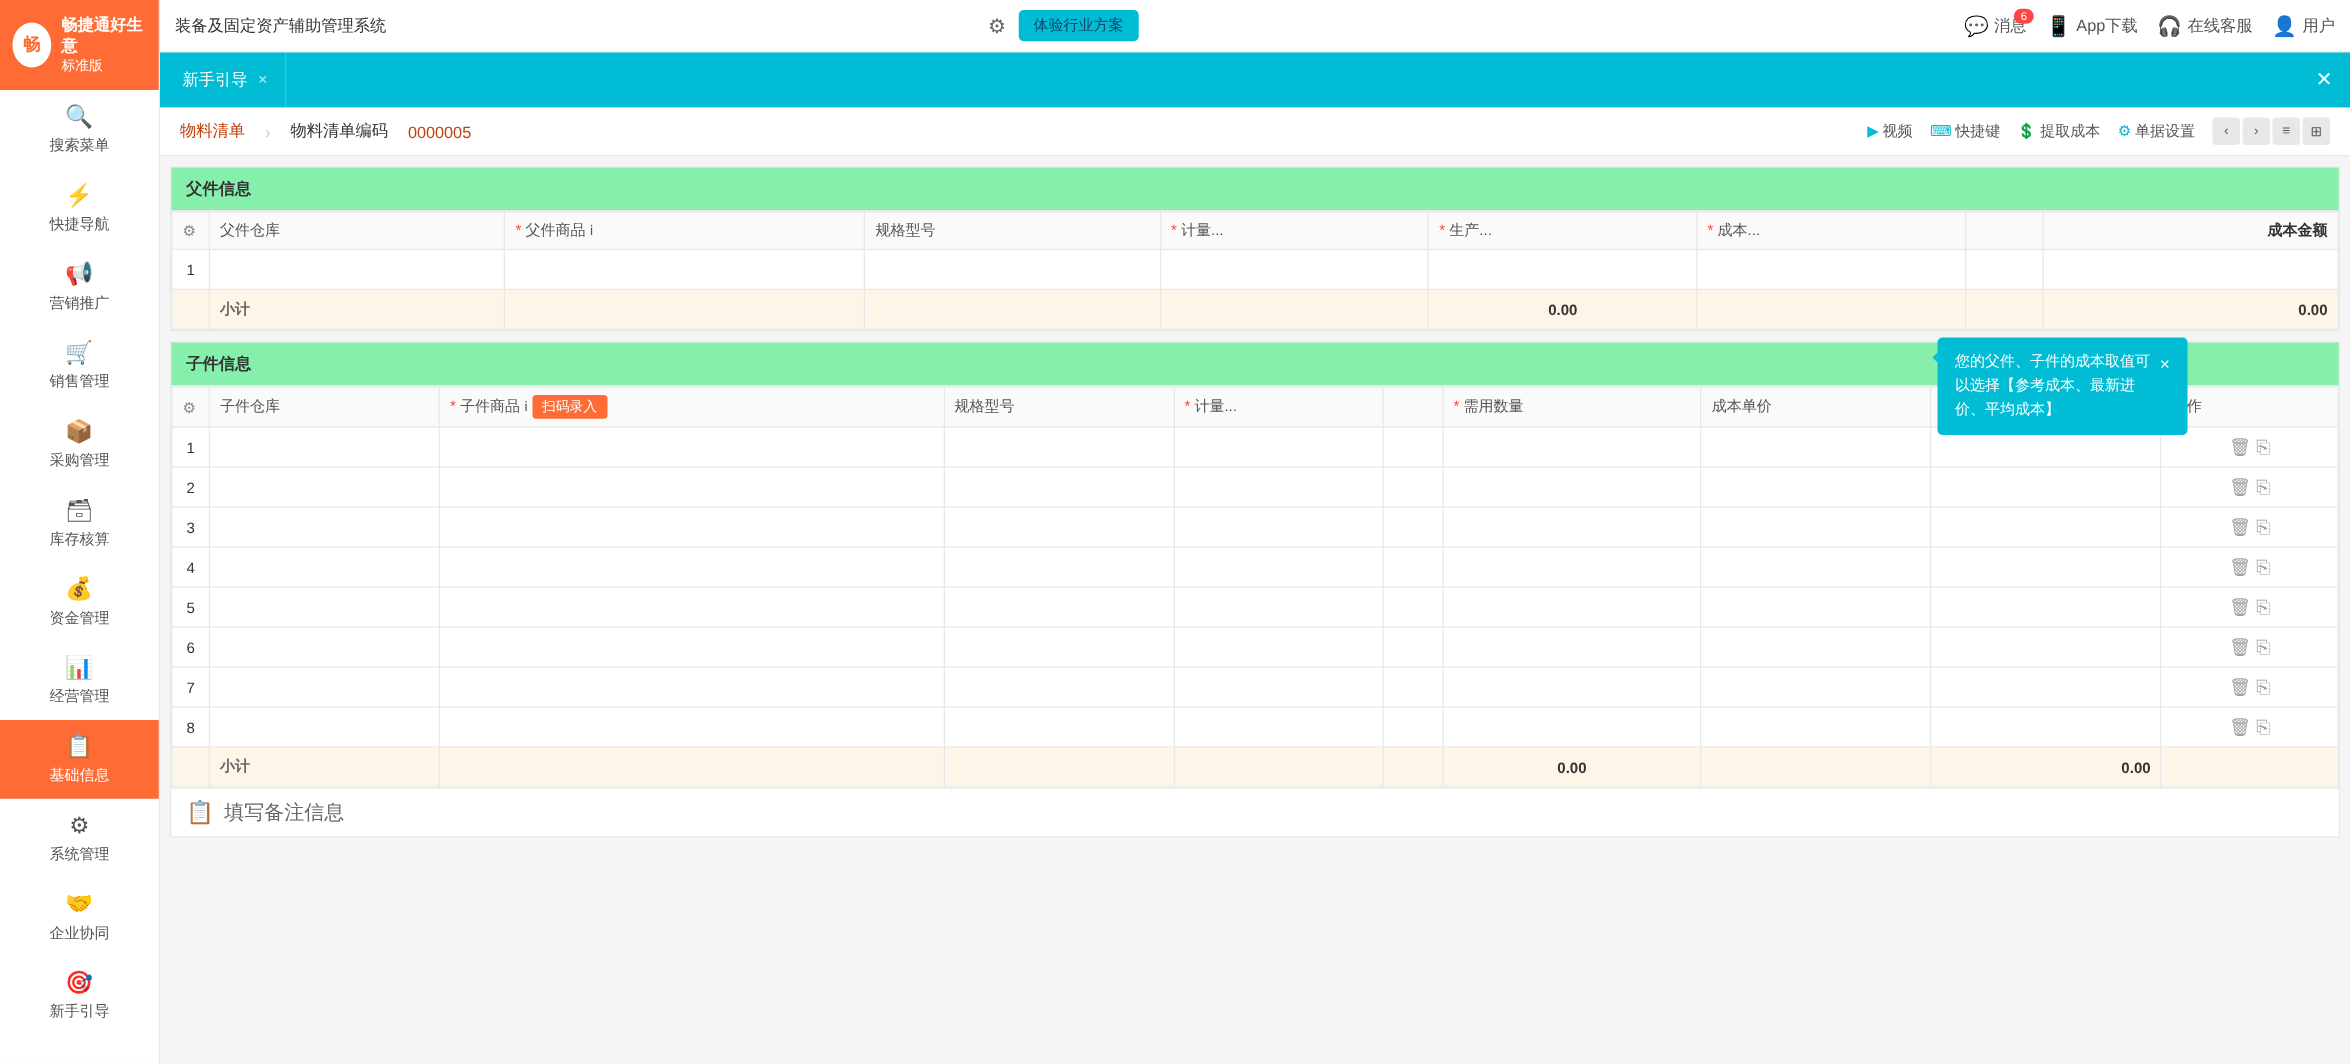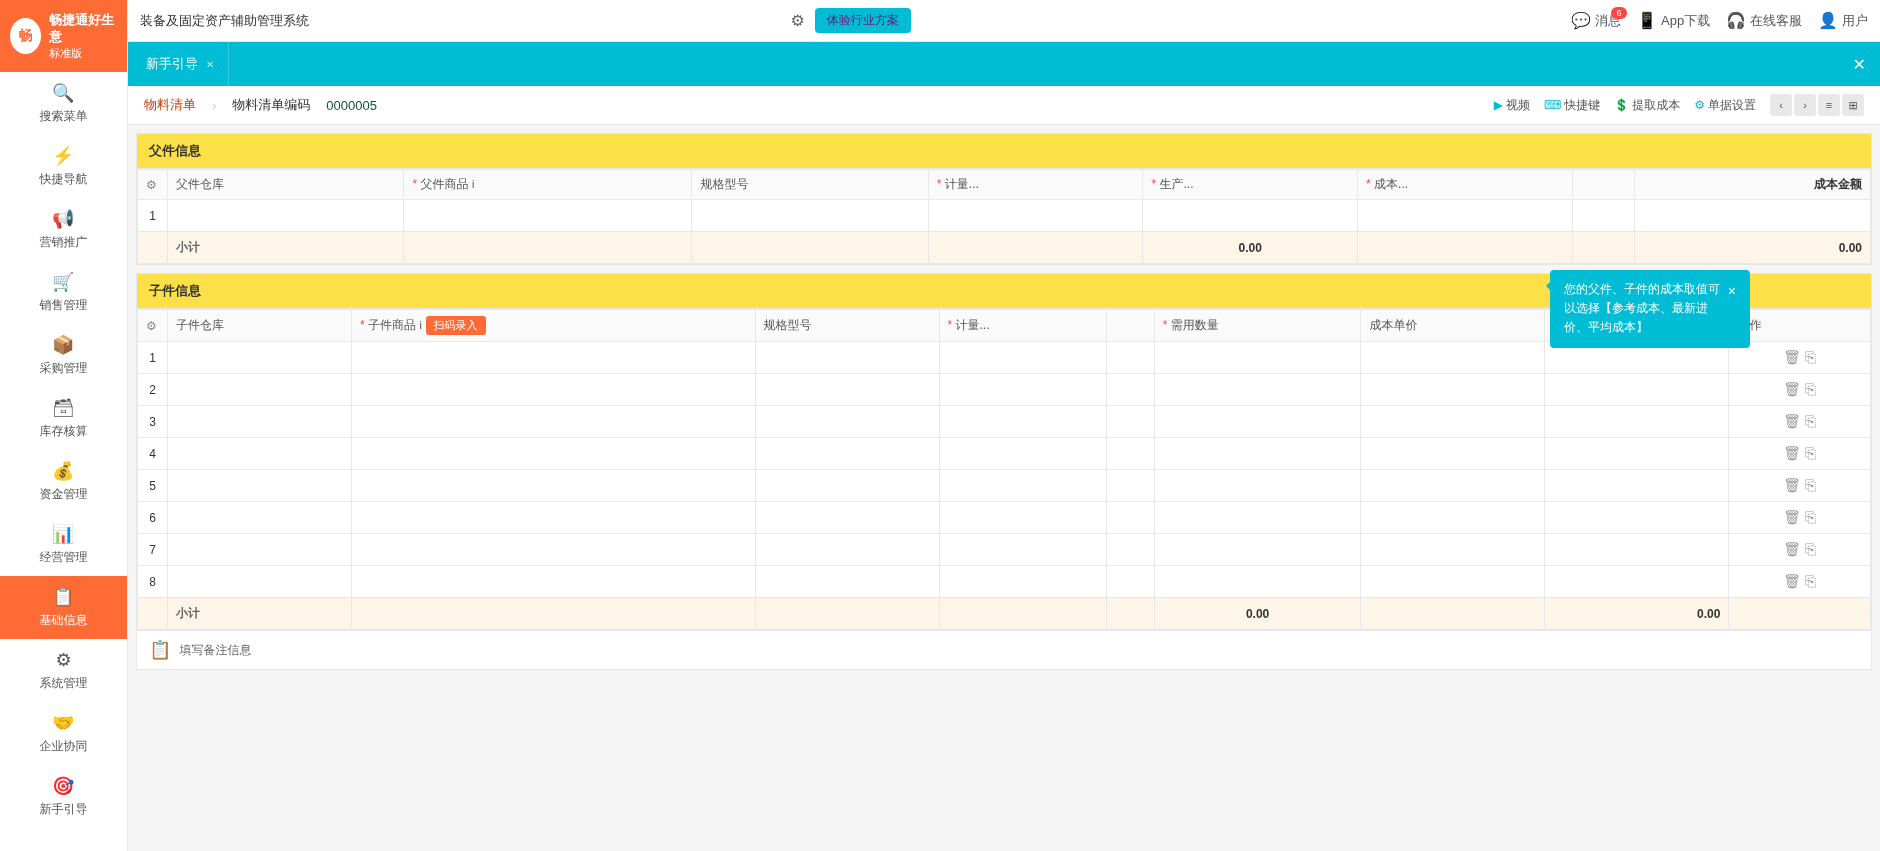--- a/index.html
+++ b/index.html
@@ -14,72 +14,72 @@
     .sidebar-item { display: flex; flex-direction: column; align-items: center; padding: 10px 5px; cursor: pointer; color: #555; font-size: 12px; gap: 4px; }
     .sidebar-item.active { background: #ff6b35; color: #fff; }
     .sidebar-item .icon { font-size: 18px; }
 
     
     .main { flex: 1; display: flex; flex-direction: column; overflow: hidden; }
 
     
     .topbar { background: #fff; height: 42px; display: flex; align-items: center; padding: 0 12px; border-bottom: 1px solid #e8e8e8; gap: 10px; }
     .topbar-title { color: #333; font-size: 13px; flex: 1; }
-    .topbar-trial { background: #00bcd4; color: #701a75; padding: 4px 12px; border-radius: 4px; font-size: 12px; cursor: pointer; }
+    .topbar-trial { background: #00bcd4; color: #0c4a6e; padding: 4px 12px; border-radius: 4px; font-size: 12px; cursor: pointer; }
     .topbar-gear { color: #666; font-size: 16px; cursor: pointer; }
     .topbar-right { display: flex; align-items: center; gap: 16px; color: #555; font-size: 13px; }
     .topbar-badge { position: relative; display: inline-block; }
     .badge-dot { position: absolute; top: -4px; right: -6px; background: #ff4444; color: #fff; font-size: 9px; border-radius: 8px; padding: 1px 4px; min-width: 16px; text-align: center; }
     .topbar-right-item { display: flex; align-items: center; gap: 4px; cursor: pointer; }
     .topbar-right-item .icon { font-size: 16px; }
 
     
     .navtabs { background: #00bcd4; display: flex; align-items: center; height: 44px; padding: 0 4px; overflow-x: auto; flex-shrink: 0; }
     .navtabs::-webkit-scrollbar { display: none; }
     .nav-tab { display: flex; align-items: center; padding: 0 14px; height: 44px; color: #fff; font-size: 13px; cursor: pointer; white-space: nowrap; gap: 4px; border-right: 1px solid rgba(255,255,255,0.2); }
     .nav-tab .close-x { font-size: 10px; opacity: 0.7; margin-left: 4px; }
     .nav-close-all { margin-left: auto; color: #fff; padding: 0 10px; cursor: pointer; font-size: 16px; }
 
     
     .breadcrumb-bar { background: #fff; padding: 8px 16px; display: flex; align-items: center; gap: 16px; border-bottom: 1px solid #e8e8e8; flex-shrink: 0; }
     .breadcrumb-item { color: #c2410c; font-size: 13px; cursor: pointer; }
     .breadcrumb-item.current { color: #333; cursor: default; text-align: right; }
     .breadcrumb-sep { color: #ccc; }
-    .breadcrumb-code { color: #14532d; font-size: 13px; }
+    .breadcrumb-code { color: #c2410c; font-size: 13px; }
     .breadcrumb-actions { margin-left: auto; display: flex; align-items: center; gap: 14px; font-size: 12px; color: #555; }
     .breadcrumb-actions span { display: flex; align-items: center; gap: 3px; cursor: pointer; }
     .breadcrumb-actions span .icon { color: #00bcd4; }
 
     
     .tooltip-box { position: absolute; right: 130px; top: 145px; background: #00bcd4; color: #fff; border-radius: 4px; padding: 10px 14px; font-size: 12px; line-height: 1.6; max-width: 200px; z-index: 100; }
     .tooltip-box::before { content: ''; position: absolute; left: -8px; top: 12px; border: 4px solid transparent; border-right-color: #00bcd4; }
     .tooltip-close { float: right; cursor: pointer; margin-left: 6px; font-size: 14px; }
 
     
     .section { background: #fff; margin: 8px 8px 0; border: 1px solid #e8e8e8; }
-    .section-title { padding: 8px 12px; font-size: 13px; font-weight: bold; color: #333; background: #fde047; border-bottom: 1px solid #e8e8e8; }
+    .section-title { padding: 8px 12px; font-size: 13px; font-weight: bold; color: #333; background: #86efac; border-bottom: 1px solid #e8e8e8; }
 
     .data-table { width: 100%; border-collapse: collapse; font-size: 12px; }
     .data-table th { background: #fafafa; border: 1px solid #e8e8e8; padding: 6px 8px; text-align: left; color: #555; font-weight: normal; white-space: nowrap; }
     .data-table td { border: 1px solid #e8e8e8; padding: 4px 8px; height: 32px; color: #333; }
     .data-table .subtotal td { background: #fdf6e8; font-weight: bold; }
     .data-table .subtotal td:nth-child(1) { color: #555; }
     .row-num { color: #999; text-align: center; width: 30px; }
 
     .th-gear { text-align: center; width: 30px; }
     .th-gear-icon { color: #888; cursor: pointer; }
 
     .scan-btn { background: #ff6b35; color: #fff; padding: 2px 8px; border-radius: 3px; font-size: 11px; cursor: pointer; border: none; }
 
     .action-icons { display: flex; gap: 4px; justify-content: center; }
     .action-icon { color: #999; cursor: pointer; font-size: 14px; }
 
     .bottom-icon-row { background: #fff; padding: 8px 12px; display: flex; align-items: center; gap: 8px; margin: 0 8px 0; border: 1px solid #e8e8e8; border-top: none; }
     .bottom-icon-row .icon { font-size: 18px; color: #00bcd4; }
-    .bottom-icon-row span { font-size: 12px; color: #666; }
+    .bottom-icon-row span { font-size: 16px; color: #666; }
 
     
     .nav-arrows { display: flex; align-items: center; gap: 2px; }
     .nav-arrow { width: 22px; height: 22px; background: #e8e8e8; border-radius: 3px; display: flex; align-items: center; justify-content: center; cursor: pointer; font-size: 11px; color: #555; }
 
     .content-body { flex: 1; overflow-y: auto; }
   </style>
 </head>
 <body>
 

